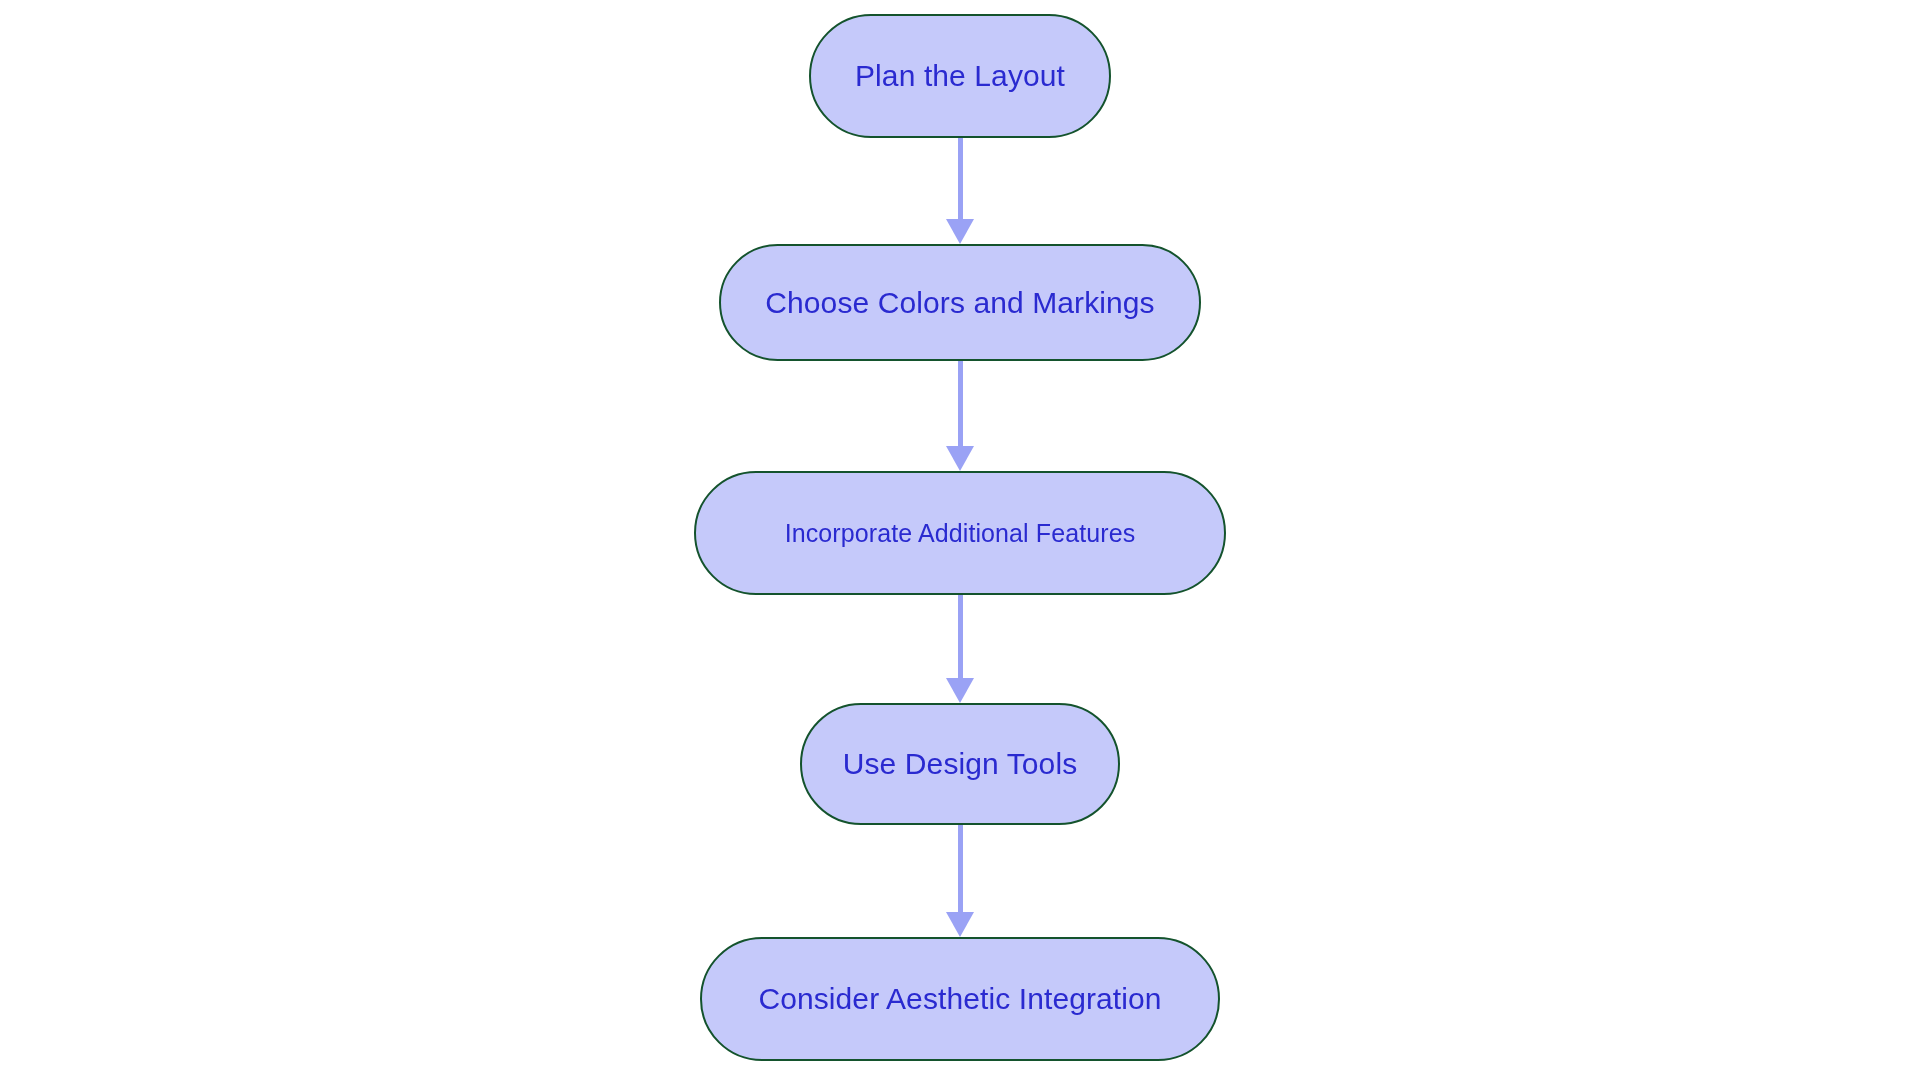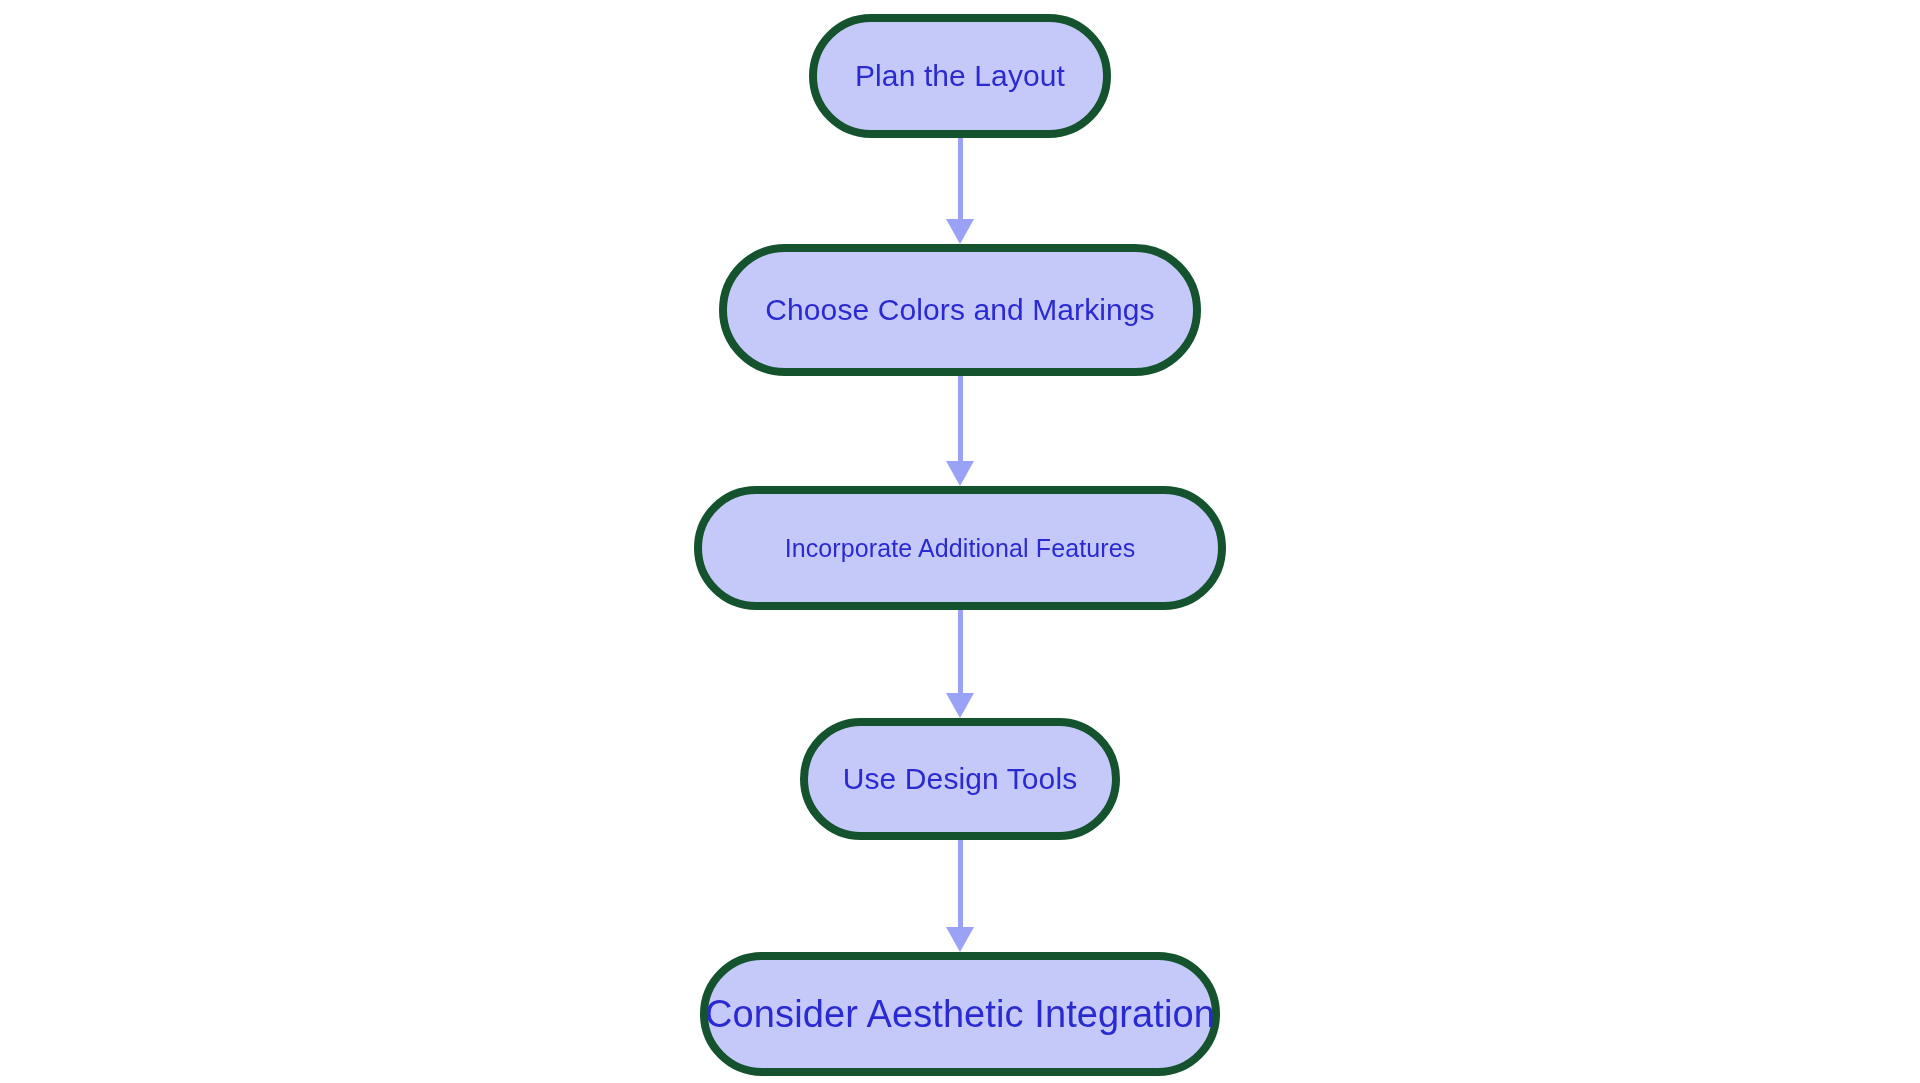--- a/index.html
+++ b/index.html
@@ -32,43 +32,43 @@
     flex-direction: column;
     align-items: center;
     justify-content: flex-start;
     padding-top: 14px;
     box-sizing: border-box;
   }
 
   .node {
     box-sizing: border-box;
     background: #c5c9fa;
-    border: 8px solid #14532d;
+    border: 2px solid #14532d;
     border-radius: 9999px;
     color: #2a2ad0;
     display: flex;
     align-items: center;
     justify-content: center;
     text-align: center;
     white-space: nowrap;
     letter-spacing: 0.1px;
     user-select: none;
   }
 
   .node-label {
     display: block;
     line-height: 1;
   }
 
   
   .node-1 { width: 302px; height: 124px; font-size: 30px; }
-  .node-2 { width: 482px; height: 132px; font-size: 30px; }
+  .node-2 { width: 482px; height: 117px; font-size: 30px; }
   .node-3 { width: 532px; height: 124px; font-size: 25px; }
   .node-4 { width: 320px; height: 122px; font-size: 30px; }
-  .node-5 { width: 520px; height: 124px; font-size: 38px; align-items: center; }
+  .node-5 { width: 520px; height: 124px; font-size: 30px; align-items: center; }
 
   .connector {
     position: relative;
     width: 30px;
     display: flex;
     flex-direction: column;
     align-items: center;
     justify-content: flex-start;
   }
   .connector-1 { height: 106px; }

